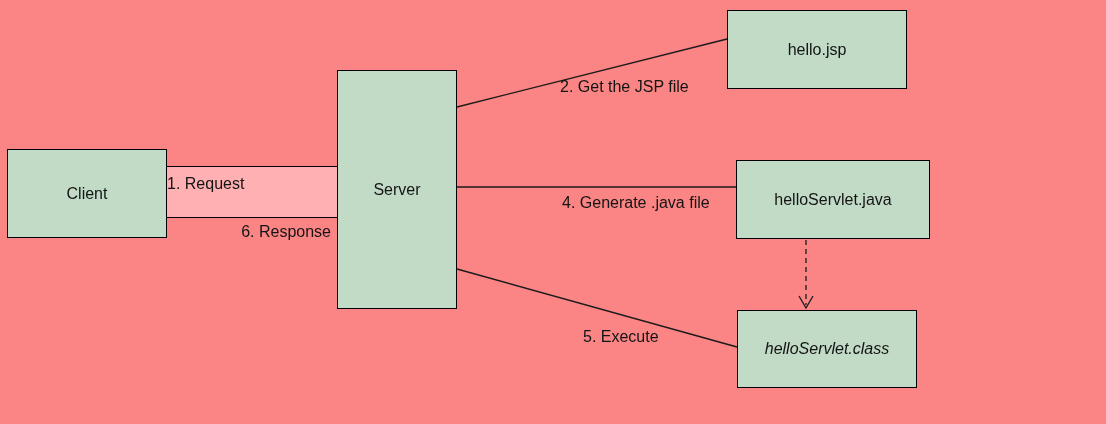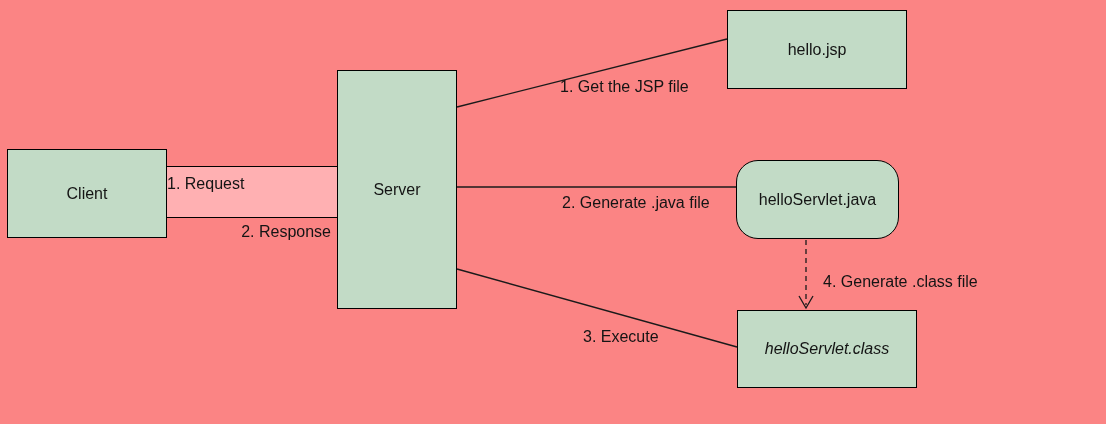--- a/index.html
+++ b/index.html
@@ -37,21 +37,21 @@
     background: var(--node-fill, #c2dbc6);
     border: 1px solid #000;
     display: flex;
     align-items: center;
     justify-content: center;
     box-sizing: border-box;
   }
   .node-client { left: 7px;   top: 149px; width: 160px; height: 89px; justify-content: center; }
   .node-server { left: 337px; top: 70px;  width: 120px; height: 239px; }
   .node-jsp    { left: 727px; top: 10px;  width: 180px; height: 79px; text-align: right; }
-  .node-java   { left: 736px; top: 160px; width: 163px; height: 79px; border-radius: 22px; }
+  .node-java   { left: 736px; top: 160px; width: 194px; height: 79px; }
   .node-class  { left: 737px; top: 310px; width: 180px; height: 78px; font-style: italic; }
   .request-band {
     position: absolute;
     left: 167px;
     top: 166px;
     width: 170px;
     height: 52px;
     box-sizing: border-box;
     background: var(--request-band-fill, #ffb0b2);
     border-top: 1px solid #000;
@@ -98,19 +98,18 @@
 
   <div class="node node-java">
     <span>helloServlet.java</span>
   </div>
 
   <div class="node node-class">
     <span>helloServlet.class</span>
   </div>
 
   <div class="lbl lbl-request">1. Request</div>
-  <div class="lbl lbl-response">2. Response</div>
-  <div class="lbl lbl-get-jsp">1. Get the JSP file</div>
-  <div class="lbl lbl-gen-java">2. Generate .java file</div>
-  <div class="lbl lbl-gen-class">4. Generate .class file</div>
-  <div class="lbl lbl-execute">3. Execute</div>
+  <div class="lbl lbl-response">6. Response</div>
+  <div class="lbl lbl-get-jsp">2. Get the JSP file</div>
+  <div class="lbl lbl-gen-java">4. Generate .java file</div>
+  <div class="lbl lbl-execute">5. Execute</div>
 
 </div>
 
 </body></html>

